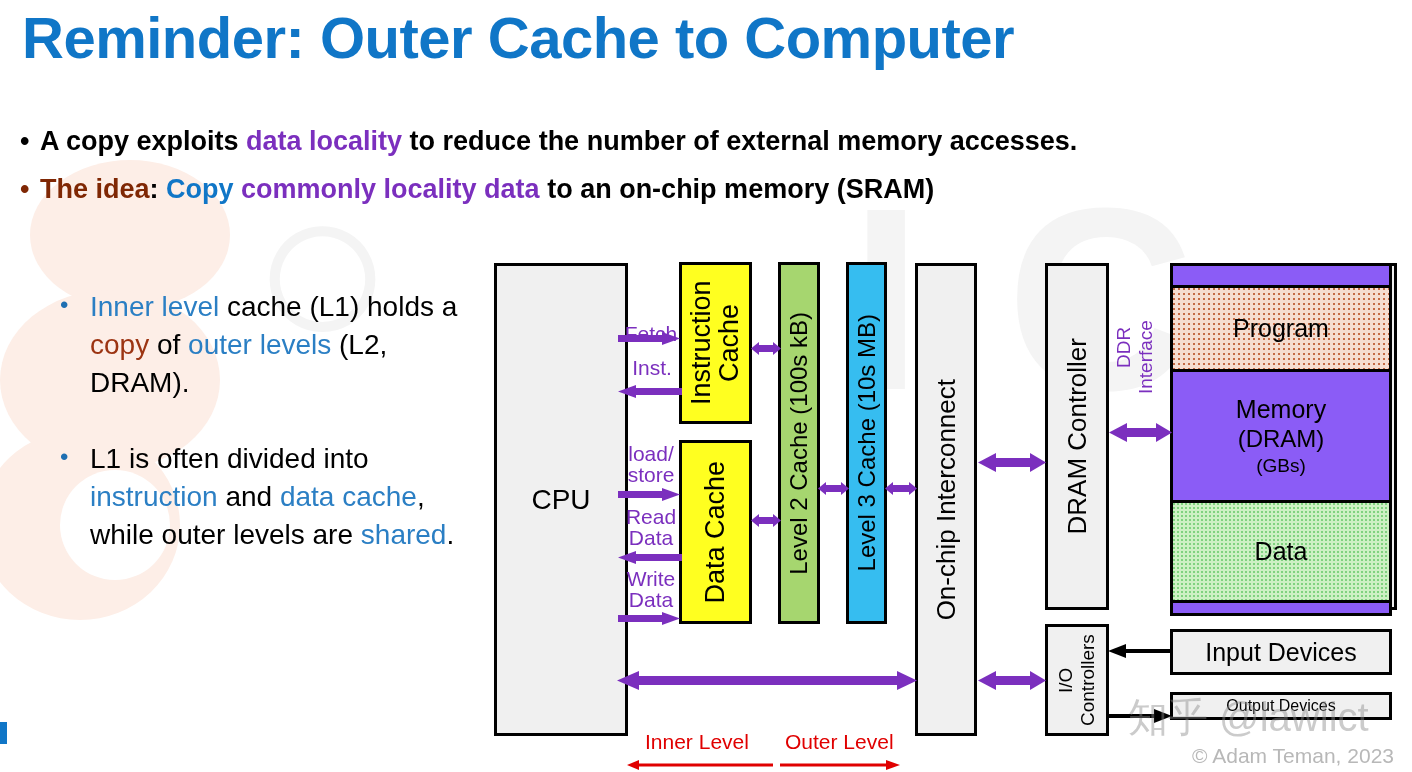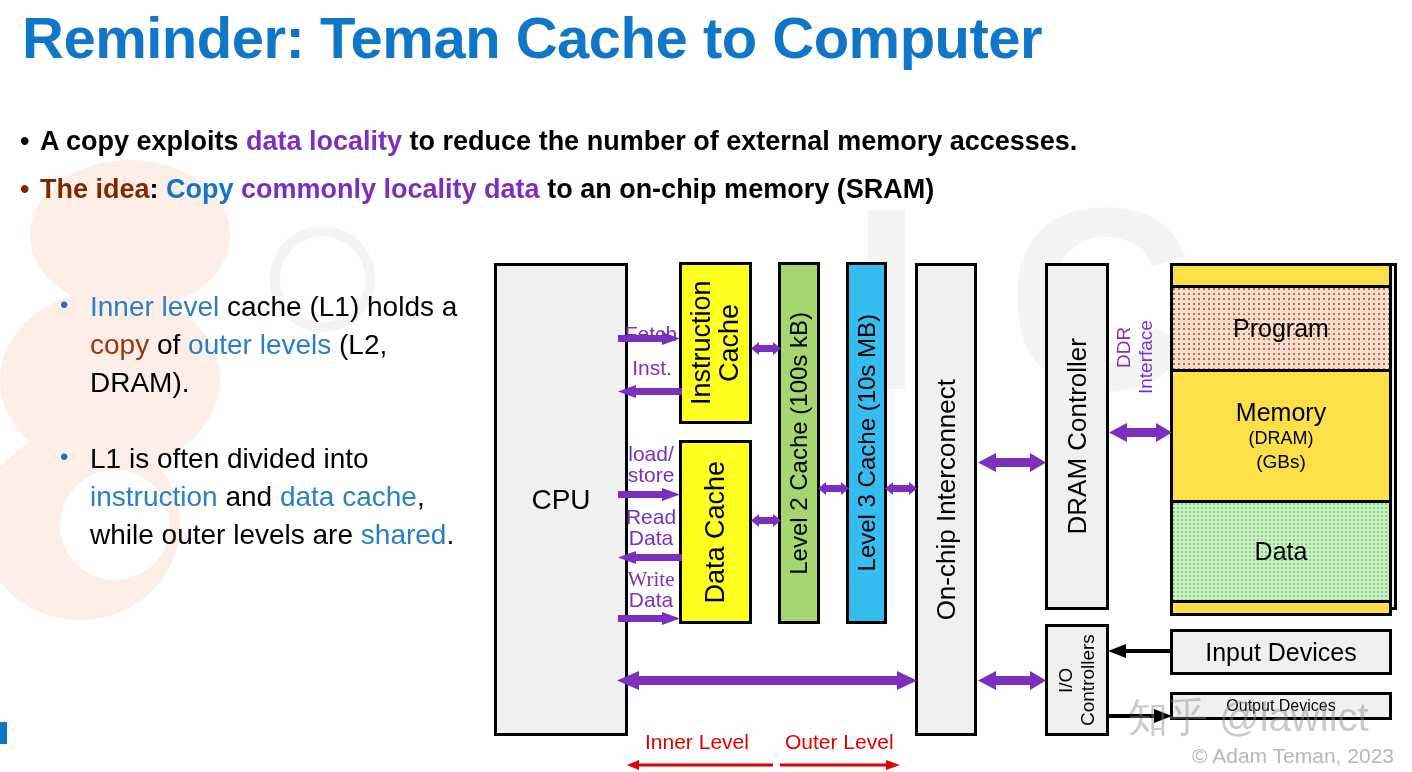--- a/index.html
+++ b/index.html
@@ -57,21 +57,21 @@
   .seg-program{
     background:
       radial-gradient(circle at 1px 1px, #c46a43 1.1px, transparent 1.2px) 0 0/5px 5px,
       #f5ddd0;
   }
   .seg-data{
     background:
       radial-gradient(circle at 1px 1px, #7fd27f 1.0px, transparent 1.1px) 0 0/4px 4px,
       #cdf0c4;
   }
-  .seg-plain{background:#fde047;}
+  .seg-plain{background:#8b5cf6;}
 
   .lbl{position:absolute;font-size:21px;color:#7b2fbe;line-height:1.06;
        text-align:center;z-index:6;}
   .lbl.rot{writing-mode:vertical-rl;transform:rotate(180deg);}
 
   
   .parr{position:absolute;z-index:5;}
   .parr svg{display:block;overflow:visible;}
   .karr{position:absolute;z-index:5;}
 
@@ -93,21 +93,21 @@
 <body>
 
 <div class="wm-blob" style="left:30px;top:160px;width:200px;height:150px;"></div>
 <div class="wm-blob" style="left:0px;top:290px;width:220px;height:180px;"></div>
 <div class="wm-blob" style="left:-20px;top:430px;width:200px;height:190px;"></div>
 <div class="wm-blob" style="left:60px;top:470px;width:110px;height:110px;background:#ffffff;"></div>
 <div class="wm-bigtext" style="left:250px;top:130px;font-size:240px;">○</div>
 <div class="wm-bigtext" style="left:850px;top:150px;font-size:260px;">I C</div>
 <div class="leftstrip"></div>
 
-<div id="title">Reminder: Teman Cache to Computer</div>
+<div id="title">Reminder: Outer Cache to Computer</div>
 
 <div class="top-bullets">
   <div class="tb-row">
     <span class="tb-dot">•</span>
     <span class="tb-text">
       <span>A copy exploits </span><span class="c-purple">data locality</span><span> to reduce the number of external memory accesses.</span>
     </span>
   </div>
   <div class="tb-row">
     <span class="tb-dot maroon">•</span>
@@ -166,21 +166,21 @@
     <span class="vert" style="font-size:19px;">I/O Controllers</span>
   </div>
 
   <div class="box grey" style="left:1170px;top:263px;width:227px;height:347px;padding:0;display:block;">
     <div class="seg seg-plain" style="left:-3px;top:-3px;width:222px;height:25px;border-top:3px solid #000;"></div>
     <div class="seg seg-program" style="left:-3px;top:22px;width:222px;height:84px;">
       <span style="font-size:25px;">Program</span>
     </div>
     <div class="seg seg-plain" style="left:-3px;top:106px;width:222px;height:131px;">
       <span style="font-size:25px;line-height:1.22;">Memory</span>
-      <span style="font-size:18px;line-height:1.22;">(DRAM)</span>
+      <span style="font-size:24px;line-height:1.22;">(DRAM)</span>
       <span style="font-size:19px;line-height:1.3;text-align:right;">(GBs)</span>
     </div>
     <div class="seg seg-data" style="left:-3px;top:237px;width:222px;height:100px;">
       <span style="font-size:25px;">Data</span>
     </div>
     <div class="seg seg-plain" style="left:-3px;top:337px;width:222px;height:13px;"></div>
   </div>
 
   <div class="box grey" style="left:1170px;top:629px;width:222px;height:46px;font-size:25px;">
     <span>Input Devices</span>
@@ -189,21 +189,21 @@
   <div class="box grey" style="left:1170px;top:692px;width:222px;height:28px;font-size:16px;">
     <span>Output Devices</span>
   </div>
 
   <div class="lbl" style="left:620px;top:303px;width:62px;margin-top:20px;">Fetch</div>
   <div class="lbl" style="left:622px;top:357px;width:60px;">Inst.</div>
   <div class="lbl" style="left:620px;top:443px;width:62px;">load/</div>
   <div class="lbl" style="left:620px;top:464px;width:62px;">store</div>
   <div class="lbl" style="left:620px;top:506px;width:62px;">Read</div>
   <div class="lbl" style="left:620px;top:527px;width:62px;">Data</div>
-  <div class="lbl" style="left:620px;top:568px;width:62px;font-family:Liberation Serif, serif;">Write</div>
+  <div class="lbl" style="left:620px;top:568px;width:62px;">Write</div>
   <div class="lbl" style="left:620px;top:589px;width:62px;">Data</div>
   <div class="lbl rot" style="left:1114px;top:312px;height:70px;font-size:19px;">DDR</div>
   <div class="lbl rot" style="left:1136px;top:312px;height:90px;font-size:19px;">Interface</div>
 
   <div class="parr" style="left:618px;top:330px;">
     <svg width="64" height="16">
         <g fill="#7b2fbe">
       <rect x="0" y="5" width="48" height="7"></rect>
           <polygon points="44,2 62,8.5 44,15"></polygon>
     </g>

